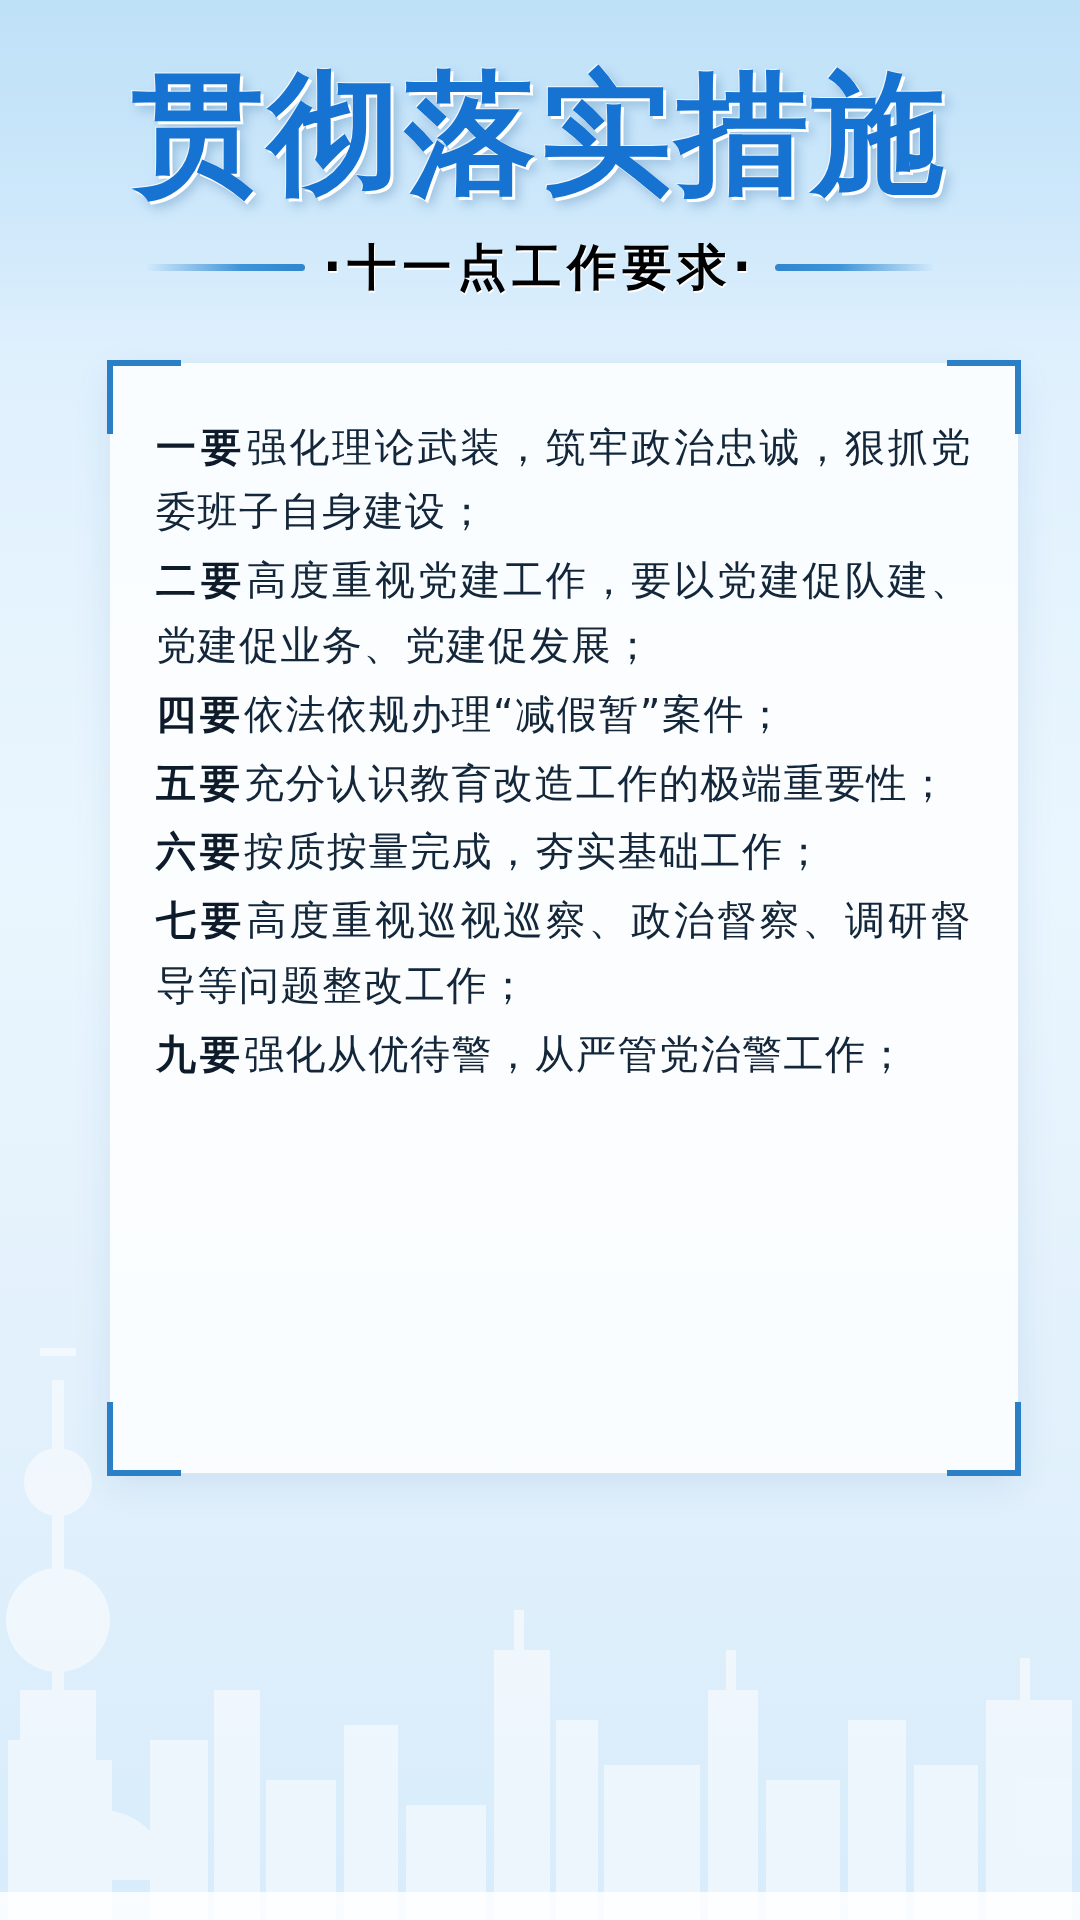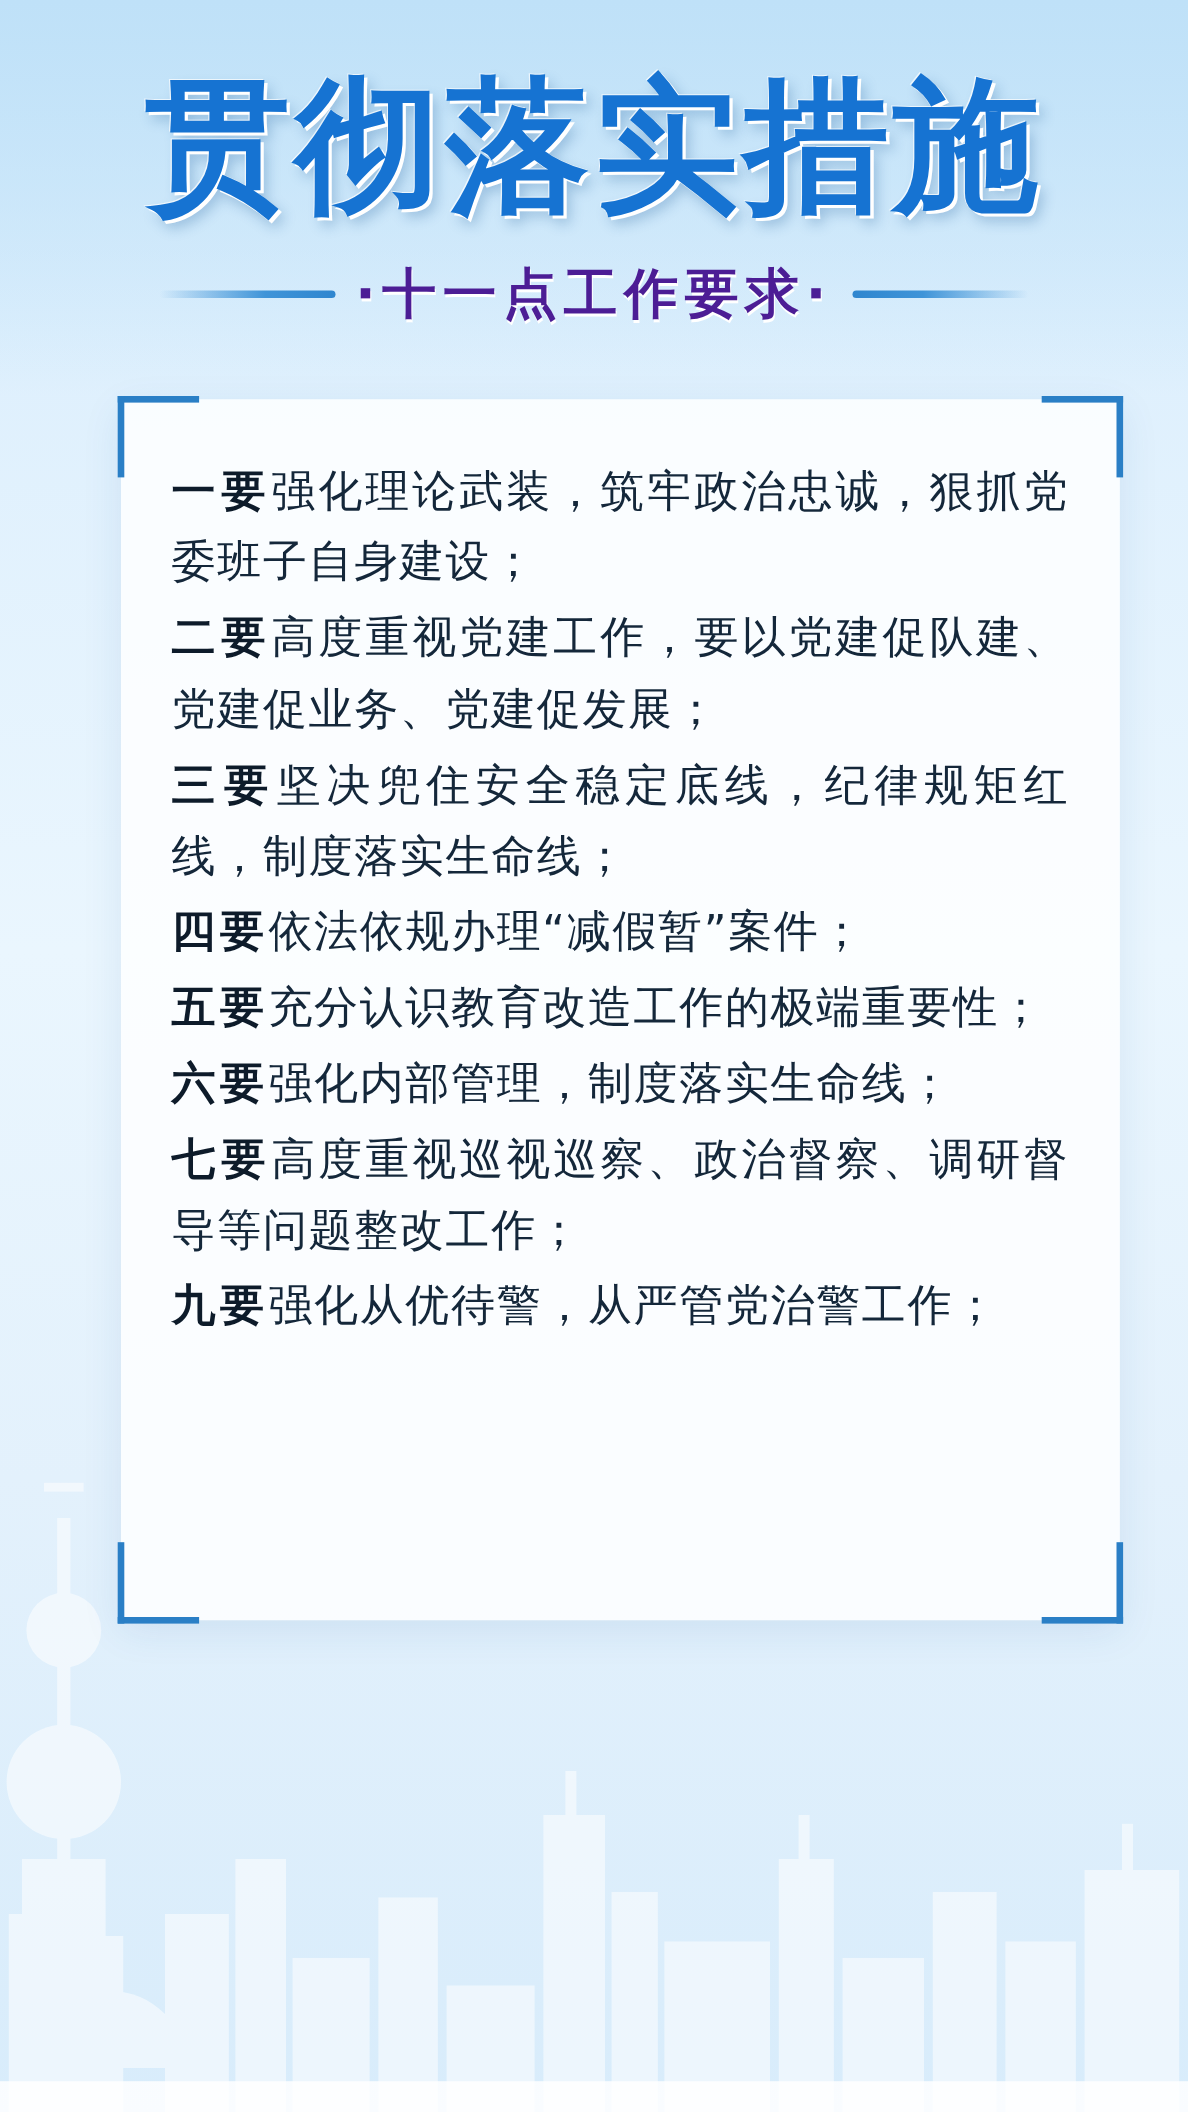--- a/index.html
+++ b/index.html
@@ -71,21 +71,21 @@
   }
   .sub-rule.right {
     background: linear-gradient(270deg, rgba(58,141,212,0.0) 0%, #3f94d8 60%, #2f86cf 100%);
   }
 
   .subtitle {
     flex: 0 0 auto;
     font-family: "DejaVu Sans", "Liberation Sans", sans-serif;
     font-size: 49px;
     font-weight: 700;
-    color: #4c1d95;
+    color: #000000;
     letter-spacing: 6px;
     white-space: nowrap;
     text-shadow: 1px 2px 0 #ffffff;
   }
 
   
   .card {
     position: relative;
     margin-top: 62px;
     width: 908px;
@@ -193,22 +193,21 @@
 
   <div class="card">
     <span class="corner tl"></span>
     <span class="corner tr"></span>
     <span class="corner bl"></span>
     <span class="corner br"></span>
 
     <ul class="item-list">
         <li class="item"><span class="lead">一要</span><span>强化理论武装，筑牢政治忠诚，狠抓党委班子自身建设；</span></li>
         <li class="item"><span class="lead">二要</span><span>高度重视党建工作，要以党建促队建、党建促业务、党建促发展；</span></li>
-        <li class="item"><span class="lead">三要</span><span>坚决兜住安全稳定底线，纪律规矩红线，制度落实生命线；</span></li>
         <li class="item"><span class="lead">四要</span><span>依法依规办理“减假暂”案件；</span></li>
         <li class="item"><span class="lead">五要</span><span>充分认识教育改造工作的极端重要性；</span></li>
-        <li class="item"><span class="lead">六要</span><span>强化内部管理，制度落实生命线；</span></li>
+        <li class="item"><span class="lead">六要</span><span>按质按量完成，夯实基础工作；</span></li>
         <li class="item"><span class="lead">七要</span><span>高度重视巡视巡察、政治督察、调研督导等问题整改工作；</span></li>
         <li class="item"><span class="lead">九要</span><span>强化从优待警，从严管党治警工作；</span></li>
       </ul>
   </div>
 
 </div>
 
 </body></html>

